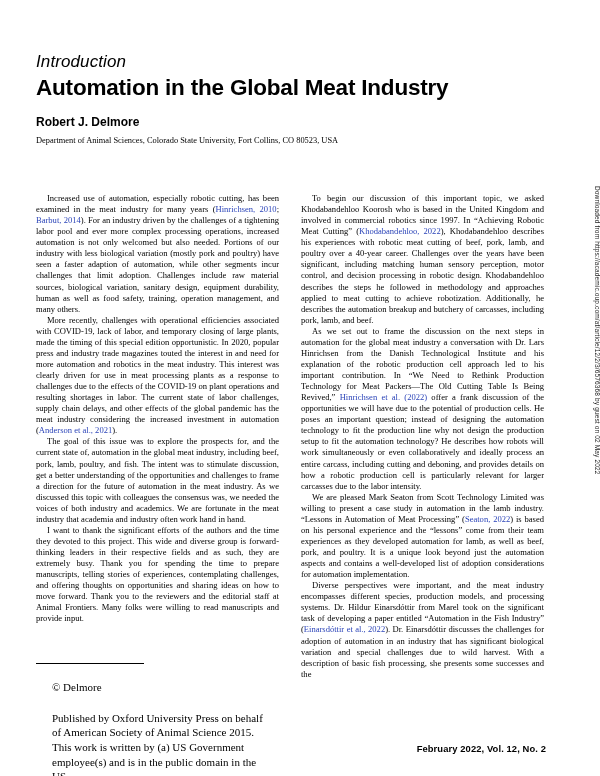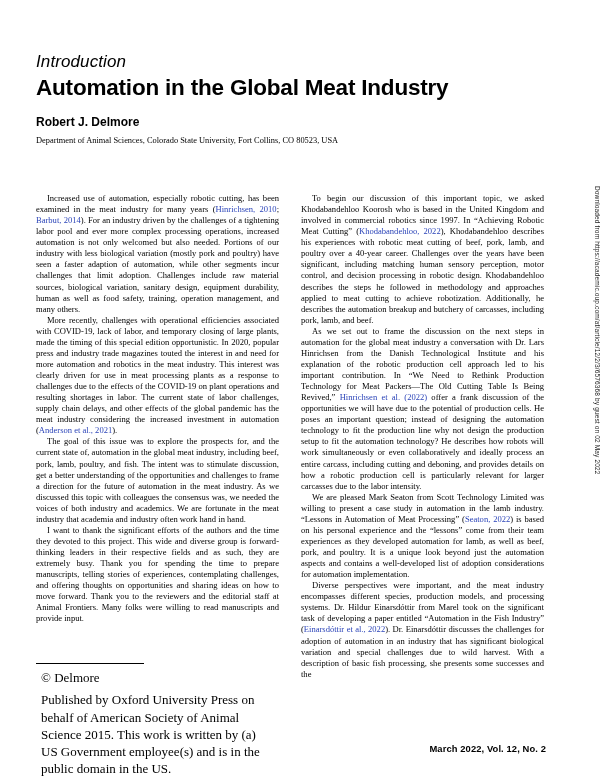--- a/index.html
+++ b/index.html
@@ -96,23 +96,23 @@
     top: 663px;
     width: 243px;
   }
   .footnote .rule {
     width: 108px;
     height: 0;
     border-top: 0.9px solid #000;
     margin: 0 0 4px 0;
   }
   .footnote p {
-    margin: 5px;
+    margin: 16px;
     font-family: "Liberation Serif", serif;
-    font-size: 13px;
+    font-size: 11px;
     line-height: 1.33;
     color: #000;
   }
   .footnote p.doi { margin-top: 1px; }
 
   
   .page-footer {
     position: absolute;
     right: 50px;
     bottom: 22px;
@@ -175,17 +175,17 @@
     </div>
   </div>
 
   <div class="footnote">
     <div class="rule"></div>
     <p>© Delmore</p>
     <p>Published by Oxford University Press on behalf of American Society of Animal Science 2015. This work is written by (a) US Government employee(s) and is in the public domain in the US.</p>
     <p class="doi">https://doi.org/10.1093/af/vfac021</p>
   </div>
 
-  <div class="page-footer">March 2022, Vol. 12, No. 2</div>
+  <div class="page-footer">February 2022, Vol. 12, No. 2</div>
 
   <div class="download-stamp">Downloaded from https://academic.oup.com/af/article/12/2/3/6576368 by guest on 02 May 2022</div>
 
 </div>
 
 </body></html>

